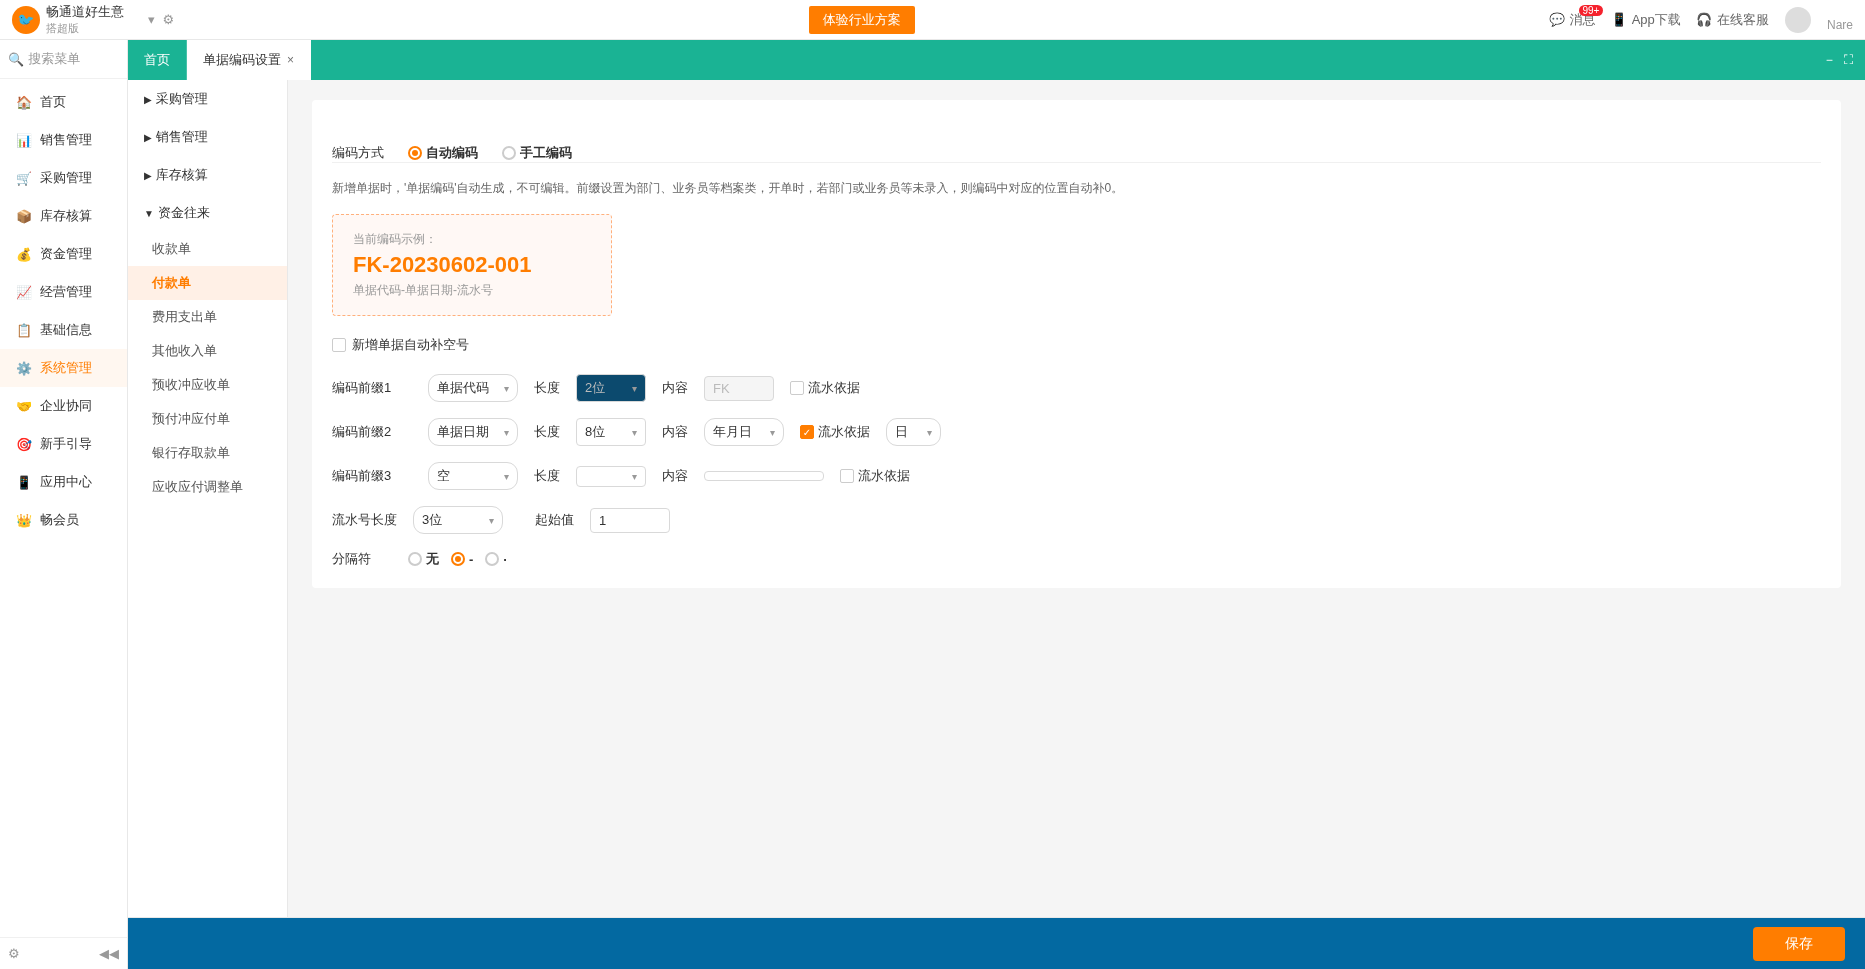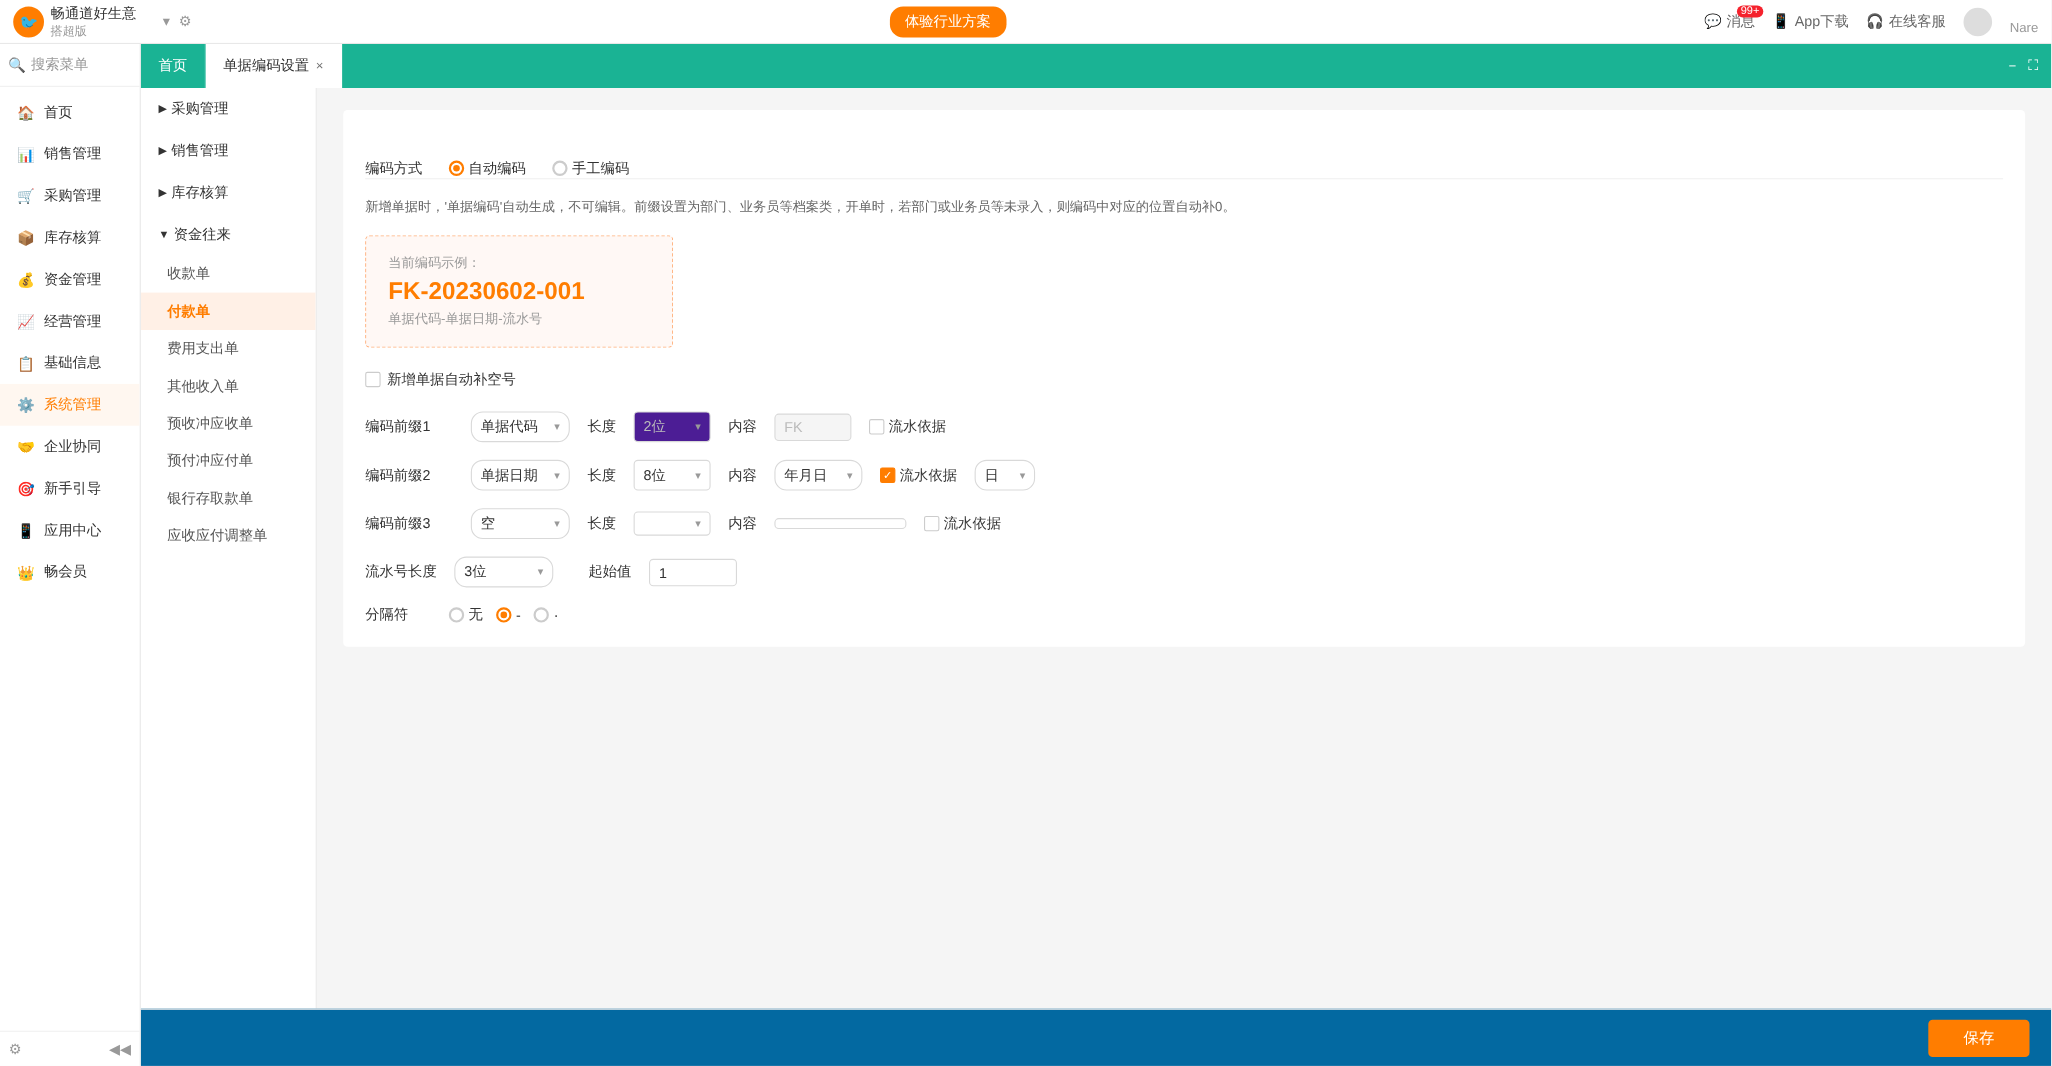--- a/index.html
+++ b/index.html
@@ -4,21 +4,21 @@
   <style>
     * { box-sizing: border-box; margin: 0; padding: 0; }
     body { font-family: 'Microsoft YaHei', Arial, sans-serif; font-size: 13px; background: #f5f5f5; color: #333; display: flex; flex-direction: column; height: 100vh; overflow: hidden; }
 
     
     .top-bar { height: 40px; background: #fff; display: flex; align-items: center; padding: 0 12px; border-bottom: 1px solid #e8e8e8; justify-content: space-between; flex-shrink: 0; }
     .top-bar-left { display: flex; align-items: center; gap: 8px; }
     .top-bar-brand { display: flex; align-items: center; gap: 6px; }
     .brand-icon { width: 28px; height: 28px; background: #ff7d00; border-radius: 50%; display: flex; align-items: center; justify-content: center; color: white; font-size: 14px; }
     .top-bar-actions { display: flex; align-items: center; gap: 12px; }
-    .btn-experience { background: #ff7d00; color: white; border: none; border-radius: 12px; padding: 5px 14px; cursor: pointer; font-size: 13px; }
+    .btn-experience { background: #ff7d00; color: white; border: none; border-radius: 2px; padding: 5px 14px; cursor: pointer; font-size: 13px; }
     .top-bar-right { display: flex; align-items: center; gap: 16px; color: #666; font-size: 13px; }
     .top-bar-right-item { display: flex; align-items: center; gap: 4px; cursor: pointer; position: relative; }
     .badge { background: #f5222d; color: white; font-size: 10px; padding: 0 4px; border-radius: 8px; position: absolute; top: -6px; right: -8px; }
     .user-avatar { width: 26px; height: 26px; background: #ddd; border-radius: 50%; }
 
     
     .main-container { display: flex; flex: 1; overflow: hidden; }
 
     
     .sidebar { width: 128px; background: #fff; border-right: 1px solid #e8e8e8; display: flex; flex-direction: column; flex-shrink: 0; }
@@ -48,21 +48,21 @@
     .sub-sidebar-item.active { color: #ff7d00; background: #fff7f0; font-weight: bold; }
     .chevron { font-size: 10px; }
 
     
     .main-content { flex: 1; overflow-y: auto; padding: 20px 24px; background: #f5f5f5; }
     .page-title { font-size: 16px; font-weight: bold; color: #333; margin-bottom: 20px; }
 
     
     .settings-card { background: #fff; border-radius: 4px; padding: 20px; }
     .encoding-type-row { display: flex; align-items: center; gap: 24px; margin-bottom: 16px; padding-bottom: 0; border-bottom: 1px solid #f0f0f0; margin-top: 24px; }
-    .radio-option { display: flex; align-items: center; gap: 4px; cursor: pointer; font-size: 13px; }
+    .radio-option { display: flex; align-items: center; gap: 4px; cursor: pointer; font-size: 13px; font-weight: bold; }
     .radio-circle { width: 14px; height: 14px; border-radius: 50%; border: 2px solid #ccc; display: flex; align-items: center; justify-content: center; }
     .radio-circle.checked { border-color: #ff7d00; }
     .radio-circle.checked::after { content: ''; width: 6px; height: 6px; background: #ff7d00; border-radius: 50%; }
 
     .info-text { font-size: 12px; color: #666; margin-bottom: 16px; line-height: 1.6; }
 
     
     .code-example { background: #fff8f5; border: 1px dashed #ffb07c; border-radius: 4px; padding: 16px 20px; margin-bottom: 20px; display: inline-block; min-width: 280px; }
     .code-example-label { font-size: 12px; color: #999; margin-bottom: 4px; }
     .code-example-value { font-size: 22px; font-weight: bold; color: #ff7d00; margin-bottom: 4px; }
@@ -291,21 +291,21 @@
           </div>
 
           
           <div class="config-row">
             <span class="config-label">编码前缀1</span>
             <div class="select-box">
               <span>单据代码</span>
               <span class="dropdown-arrow">▾</span>
             </div>
             <span class="length-label">长度</span>
-            <div class="length-select" style="background:#4c1d95;color:#bbb;cursor:default;">
+            <div class="length-select" style="background:#0c4a6e;color:#bbb;cursor:default;">
               <span>2位</span>
               <span class="dropdown-arrow disabled-input">▾</span>
             </div>
             <span class="content-label">内容</span>
             <div class="content-input" style="background:#f5f5f5;color:#bbb;">
               <span>FK</span>
             </div>
             <div class="serial-checkbox">
               <div class="checkbox-box"></div>
               <span>流水依据</span>

